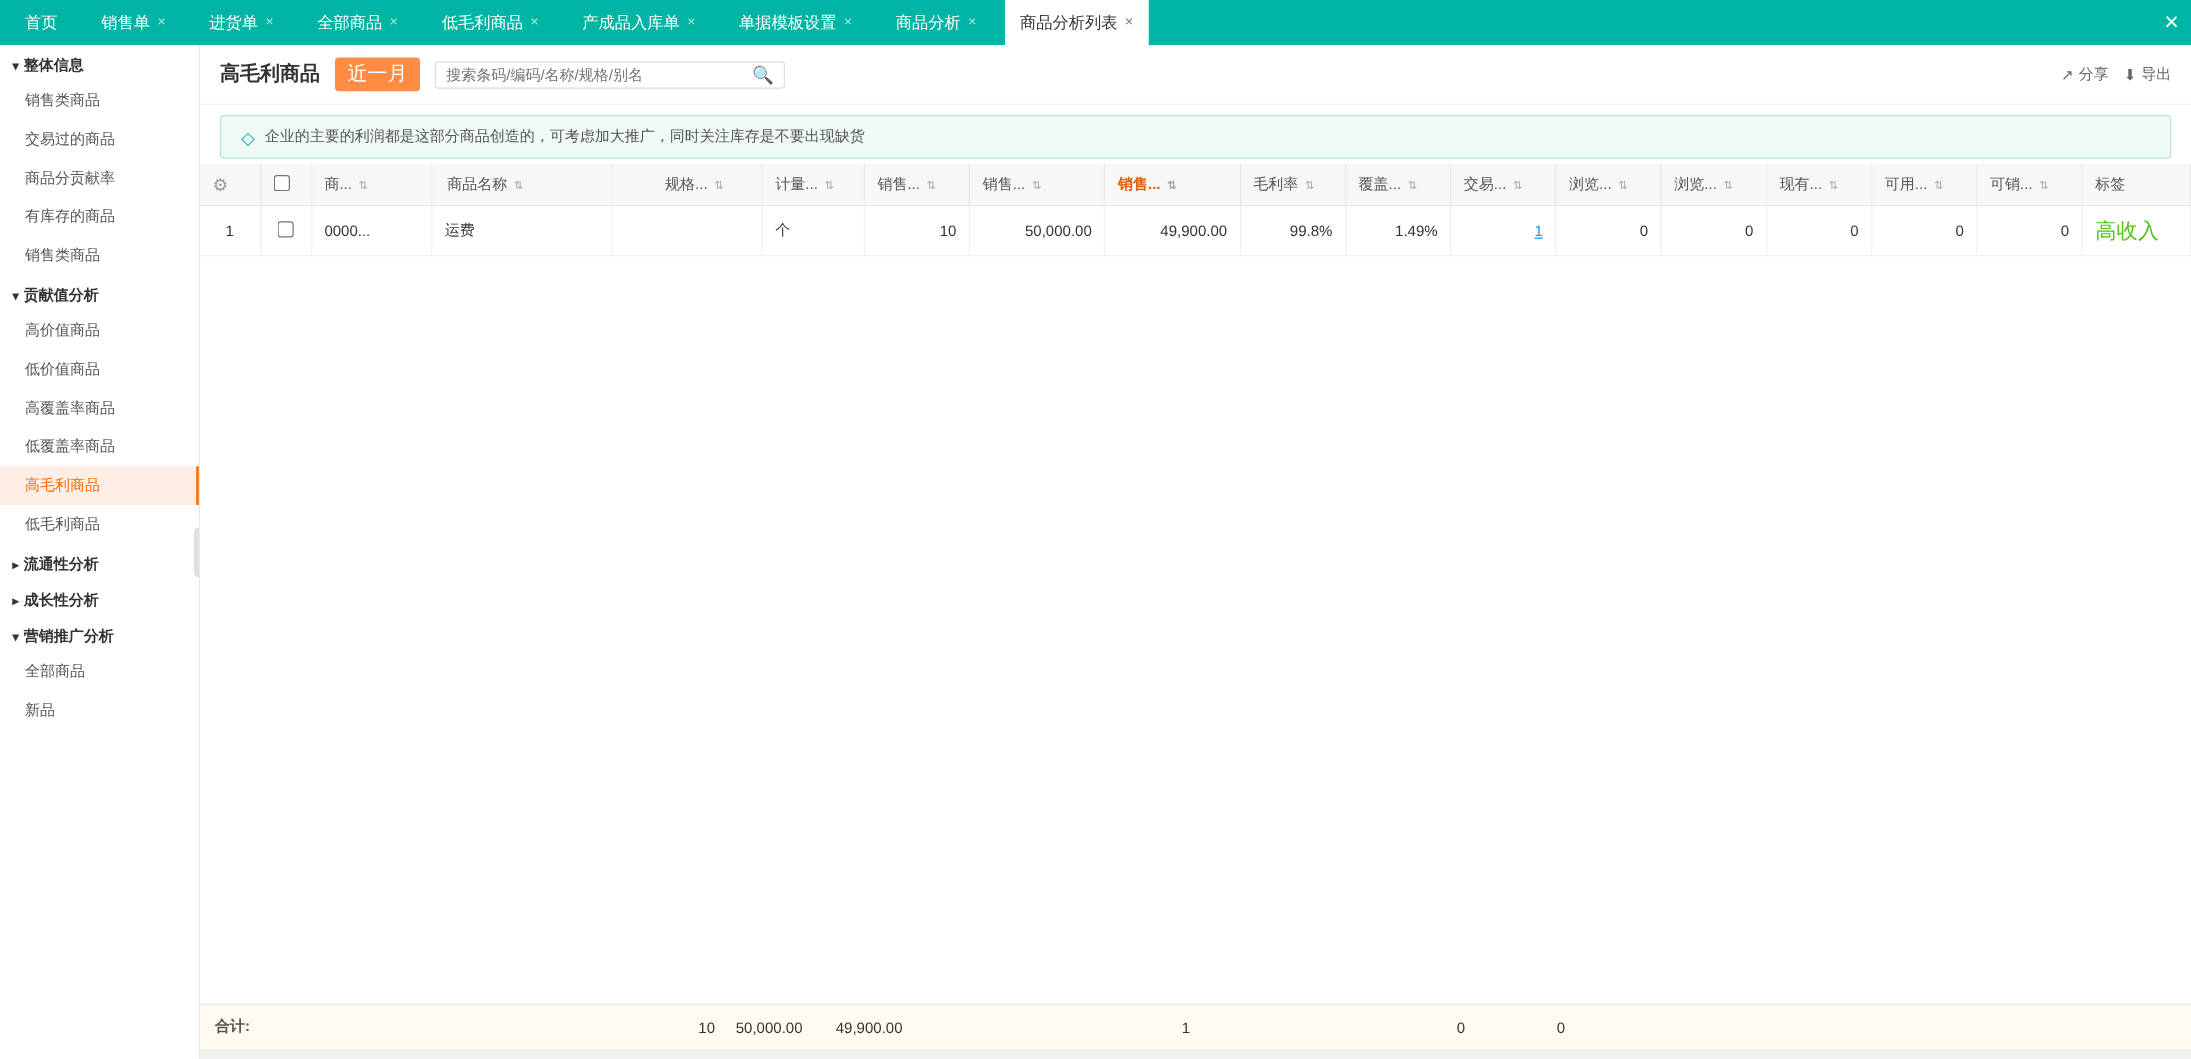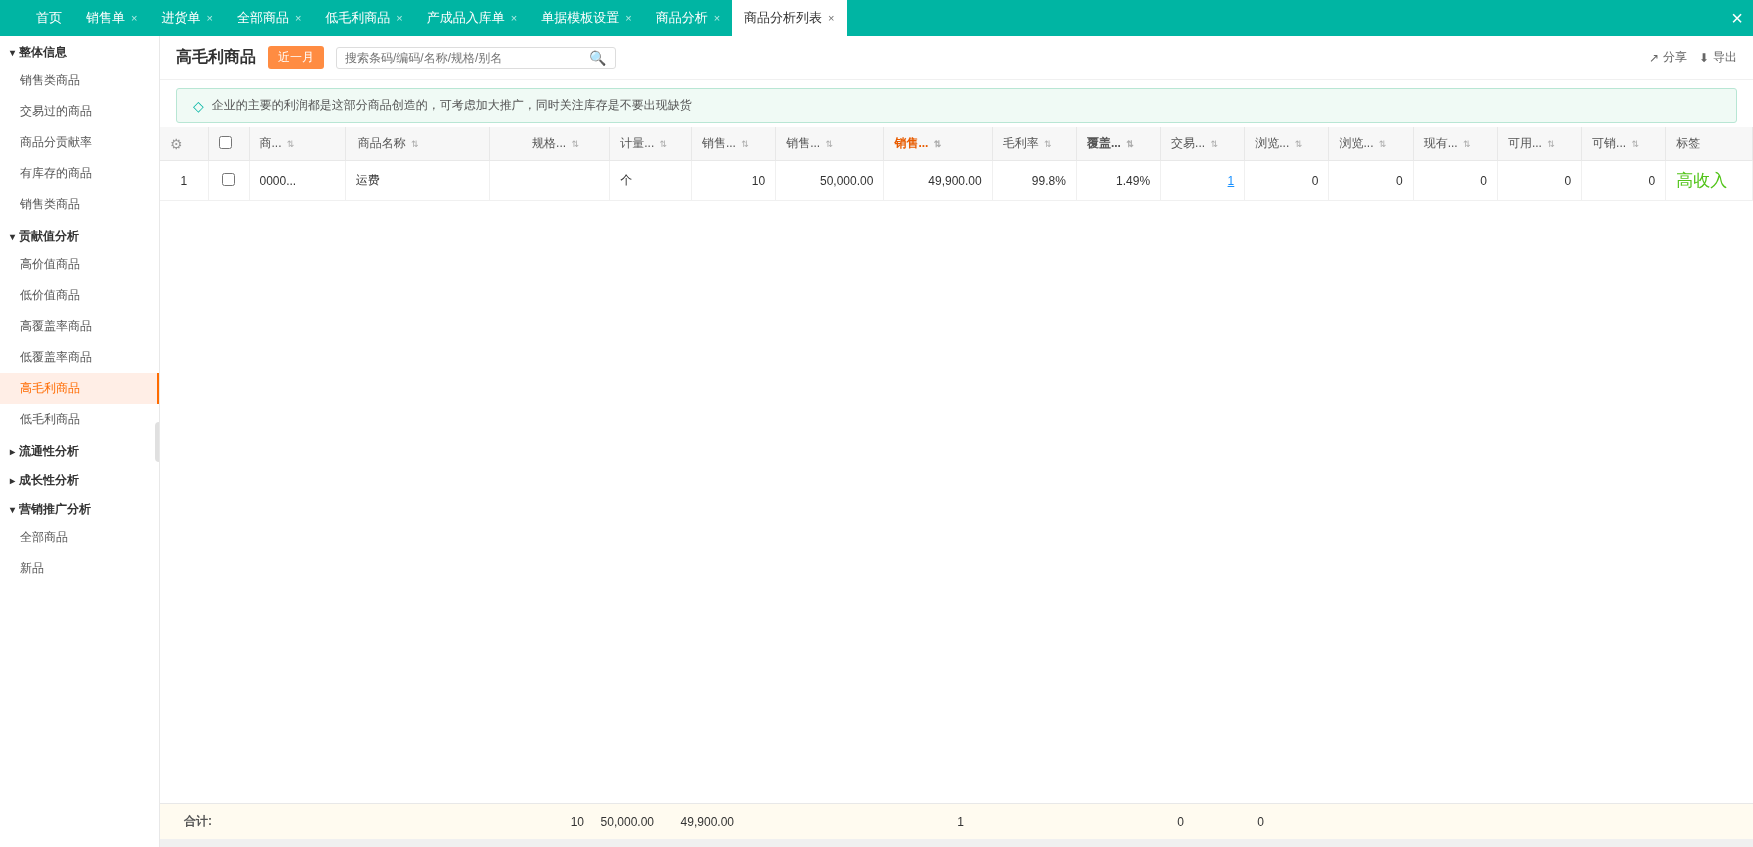--- a/index.html
+++ b/index.html
@@ -4,23 +4,23 @@
   <style>
     * { box-sizing: border-box; margin: 0; padding: 0; }
     body { font-family: 'Microsoft YaHei', Arial, sans-serif; font-size: 12px; background: #f5f5f5; overflow: hidden; }
 
     
     .top-nav {
       background: #00b5a3;
       display: flex;
       align-items: center;
       height: 36px;
-      padding: 0 24px;
+      padding: 0 8px;
       color: white;
-      gap: 0;
+      gap: 11px;
       position: relative;
     }
     .top-nav .nav-item {
       padding: 0 12px;
       height: 36px;
       display: flex;
       align-items: center;
       cursor: pointer;
       white-space: nowrap;
       font-size: 13px;
@@ -125,21 +125,21 @@
       font-size: 16px;
       font-weight: bold;
       color: #333;
     }
     .filter-btn {
       background: #ff8c42;
       color: white;
       border: none;
       padding: 3px 10px;
       border-radius: 3px;
-      font-size: 12px;
+      font-size: 16px;
       cursor: pointer;
     }
     .search-box {
       display: flex;
       align-items: center;
       border: 1px solid #ddd;
       border-radius: 3px;
       padding: 2px 8px;
       flex: 1;
       max-width: 280px;
@@ -233,21 +233,21 @@
       text-decoration: underline;
       cursor: pointer;
     }
 
     
     .table-footer {
       background: #fffbf0;
       border-top: 1px solid #e8e8e8;
       display: flex;
       align-items: center;
-      padding: 8px 24px;
+      padding: 8px 12px;
       font-size: 12px;
       color: #333;
       gap: 0;
       min-height: 36px;
     }
     .footer-label {
       width: 120px;
       font-weight: bold;
       color: #555;
     }
@@ -274,21 +274,21 @@
     .col-no { width: 40px; }
     .col-check { width: 32px; }
     .col-code { width: 80px; }
     .col-name { width: 120px; padding-left: 12px; }
     .col-spec { width: 80px; padding-left: 42px; }
     .col-unit { width: 60px; }
     .col-sales-qty { width: 70px; }
     .col-sales-amt { width: 90px; }
     .col-sales-profit { width: 90px; }
     .col-margin { width: 70px; }
-    .col-cover { width: 70px; font-weight: bold; }
+    .col-cover { width: 70px; }
     .col-trade { width: 70px; }
     .col-browse1 { width: 70px; }
     .col-browse2 { width: 70px; }
     .col-stock { width: 70px; }
     .col-avail { width: 70px; }
     .col-sale { width: 70px; }
     .col-tag { width: 70px; }
   </style>
 </head>
 <body>

